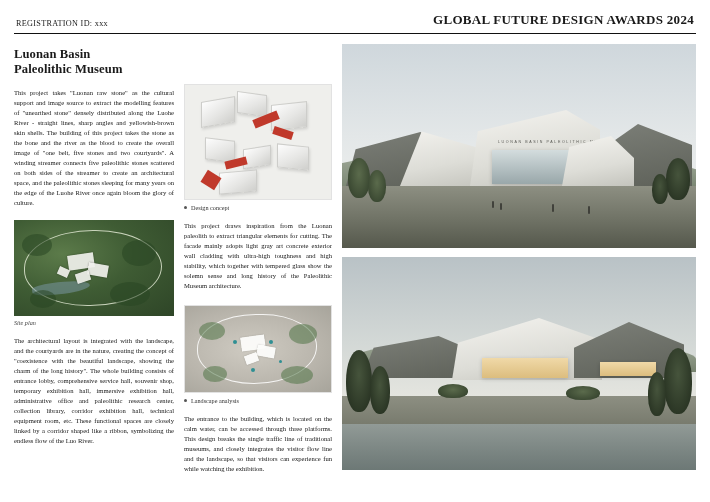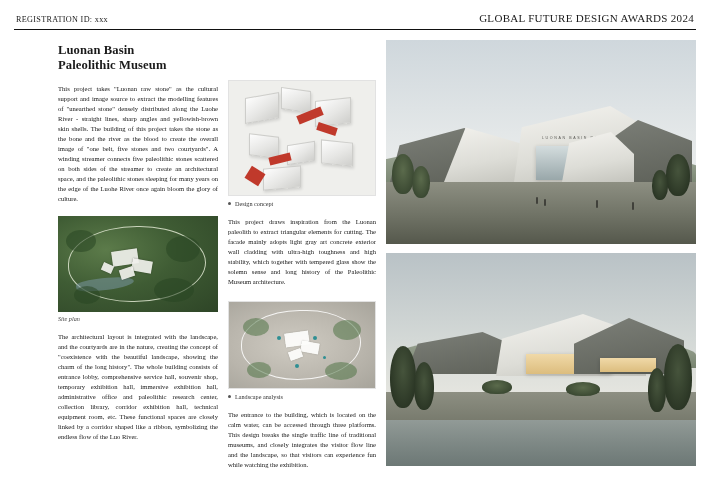--- a/index.html
+++ b/index.html
@@ -29,33 +29,32 @@
     border-bottom: 1.4px solid #111;
   }
   .header-left {
     font-family: "Liberation Serif", serif;
     font-weight: normal;
     font-size: 8.2px;
     letter-spacing: 0.3px;
   }
   .header-right {
     font-family: "Liberation Serif", serif;
-    font-weight: normal;
-    font-size: 11px;
+    font-weight: bold;
+    font-size: 13px;
     letter-spacing: 0.3px;
     padding-left: 48px;
   }
 
   
   .body {
     display: flex;
     gap: 10px;
     margin-top: 10px;
     height: 430px;
-    margin-left: 44px;
   }
 
   .col-left { width: 160px; display: flex; flex-direction: column; }
   .col-mid  { width: 148px; display: flex; flex-direction: column; }
   .col-right{ flex: 1; display: flex; flex-direction: column; gap: 9px; }
 
   
   .title {
     font-family: "Liberation Serif", serif;
     font-weight: bold;

